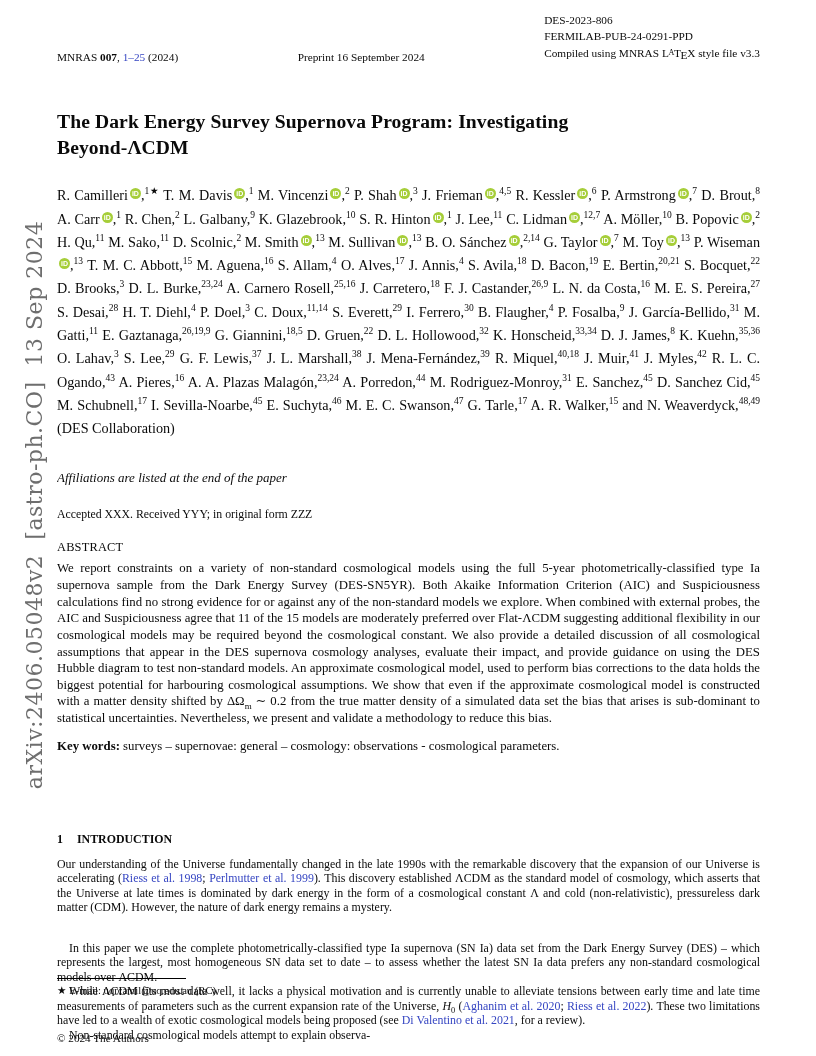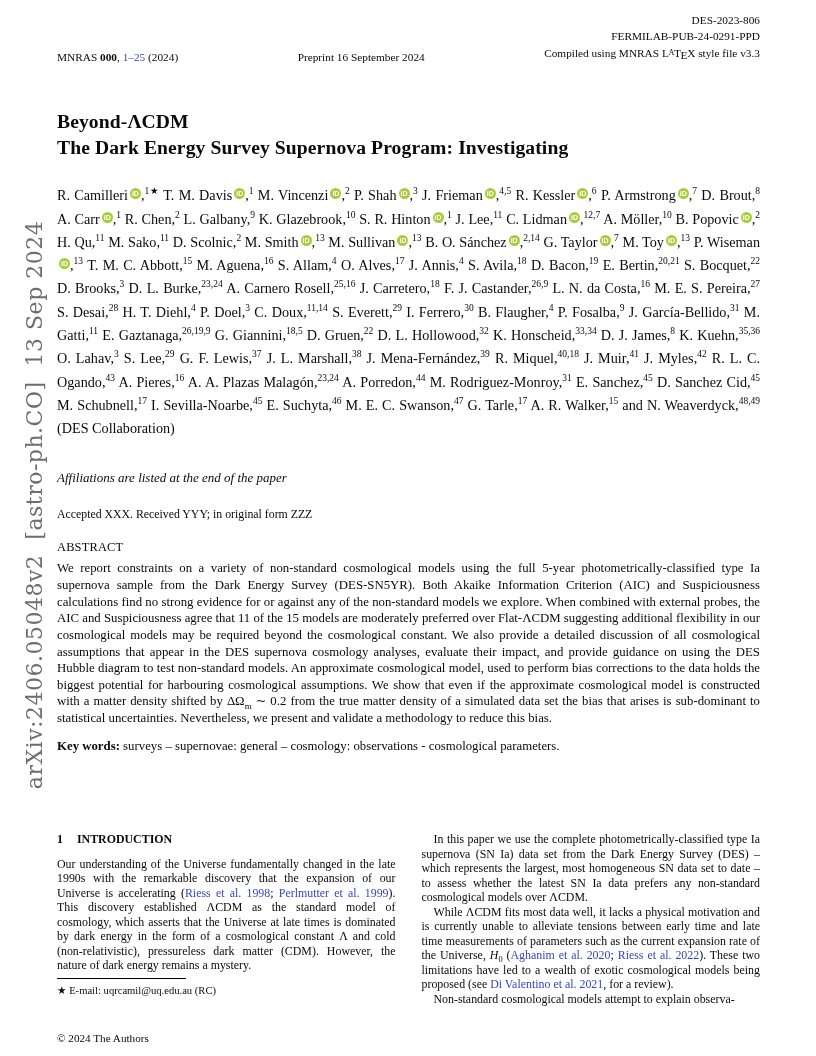--- a/index.html
+++ b/index.html
@@ -24,21 +24,21 @@
     color:var(--arxiv-gray); font-family:"DejaVu Serif",serif;
   }
 
   
   .front{ position:absolute; left:57px; right:56px; top:0; height:832px; overflow:hidden; }
 
   .header-row{
     display:flex; justify-content:space-between; align-items:flex-end;
     padding-top:12px; font-size:11.3px;
   }
-  .header-right{ text-align:right; line-height:1.45; }
+  .header-right{ text-align:left; line-height:1.45; }
 
   .seg-bold{ font-weight:bold; }
   .seg-it{ font-style:italic; }
   .seg-link{ color:var(--link); text-decoration:none; cursor:pointer; }
   .seg-email{ color:inherit; text-decoration:none; cursor:pointer; }
   .seg-latexA{ font-size:.72em; vertical-align:.24em; margin:0 -.04em; }
   .seg-latexE{ vertical-align:-.2em; margin:0 -.03em; }
   sup,sub{ line-height:0; }
   sup{ font-size:.66em; }
   sub{ font-size:.7em; }
@@ -56,21 +56,21 @@
   }
 
   .affil-note{ margin-top:30px; font-size:13px; font-style:italic; }
   .dates{ margin-top:21px; font-size:11.8px; }
   .abs-head{ margin:18px 0 0 0; font-size:12.4px; font-weight:normal; letter-spacing:.2px; }
   .abs-body{ margin-top:5px; font-size:12.8px; line-height:1.3; text-align:justify; }
   .keywords{ margin-top:12px; font-size:12.8px; }
   .keywords .label{ font-weight:bold; }
 
   
-  .twocol{ position:absolute; left:57px; right:56px; top:832px; display:flex; gap:26px; }
+  .twocol{ position:absolute; left:57px; right:56px; top:832px; display:flex; gap:26px;flex-direction:column; }
   .col{ flex:1; font-size:11.9px; line-height:1.22; text-align:justify; }
   .sec-head{ margin:0 0 10px 0; font-size:11.9px; font-weight:bold; }
   .sec-head .num{ margin-right:14px; }
   .col p{ margin:0; }
   .col p.indent{ text-indent:12px; }
 
   .footnote{ position:absolute; left:57px; top:978px; width:338px; font-size:10.6px; }
   .footnote-rule{ width:129px; border-top:1px solid #000; margin-bottom:5px; }
 
   .copyright{ position:absolute; left:57px; top:1032px; font-size:11.2px;text-align:right; }
@@ -78,32 +78,32 @@
 </head>
 <body>
 
 <div class="page">
 
   <div class="arxiv-stamp">arXiv:2406.05048v2  [astro-ph.CO]  13 Sep 2024</div>
 
   <div class="front">
 
     <div class="header-row">
-      <div class="header-left"><span>MNRAS </span><span class="seg-bold">000</span><span>, </span><a class="seg-link">1–25</a><span> (2024)</span></div>
+      <div class="header-left"><span>MNRAS </span><span class="seg-bold">007</span><span>, </span><a class="seg-link">1–25</a><span> (2024)</span></div>
       <div class="header-center">Preprint 16 September 2024</div>
       <div class="header-right">
         <div>DES-2023-806</div>
         <div>FERMILAB-PUB-24-0291-PPD</div>
         <div><span>Compiled using MNRAS L</span><span class="seg-latexA">A</span><span>T</span><span class="seg-latexE">E</span><span>X style file v3.3</span></div>
       </div>
     </div>
 
     <h1 class="title">
+      <span class="tl">The Dark Energy Survey Supernova Program: Investigating</span>
       <span class="tl">Beyond-ΛCDM</span>
-      <span class="tl">The Dark Energy Survey Supernova Program: Investigating</span>
     </h1>
 
     <div class="authors"><span>R. Camilleri</span><span class="orcid">iD</span>,<sup>1★</sup> <span>T. M. Davis</span><span class="orcid">iD</span>,<sup>1</sup> <span>M. Vincenzi</span><span class="orcid">iD</span>,<sup>2</sup> <span>P. Shah</span><span class="orcid">iD</span>,<sup>3</sup> <span>J. Frieman</span><span class="orcid">iD</span>,<sup>4,5</sup> <span>R. Kessler</span><span class="orcid">iD</span>,<sup>6</sup> <span>P. Armstrong</span><span class="orcid">iD</span>,<sup>7</sup> <span>D. Brout</span>,<sup>8</sup> <span>A. Carr</span><span class="orcid">iD</span>,<sup>1</sup> <span>R. Chen</span>,<sup>2</sup> <span>L. Galbany</span>,<sup>9</sup> <span>K. Glazebrook</span>,<sup>10</sup> <span>S. R. Hinton</span><span class="orcid">iD</span>,<sup>1</sup> <span>J. Lee</span>,<sup>11</sup> <span>C. Lidman</span><span class="orcid">iD</span>,<sup>12,7</sup> <span>A. Möller</span>,<sup>10</sup> <span>B. Popovic</span><span class="orcid">iD</span>,<sup>2</sup> <span>H. Qu</span>,<sup>11</sup> <span>M. Sako</span>,<sup>11</sup> <span>D. Scolnic</span>,<sup>2</sup> <span>M. Smith</span><span class="orcid">iD</span>,<sup>13</sup> <span>M. Sullivan</span><span class="orcid">iD</span>,<sup>13</sup> <span>B. O. Sánchez</span><span class="orcid">iD</span>,<sup>2,14</sup> <span>G. Taylor</span><span class="orcid">iD</span>,<sup>7</sup> <span>M. Toy</span><span class="orcid">iD</span>,<sup>13</sup> <span>P. Wiseman</span><span class="orcid">iD</span>,<sup>13</sup> <span>T. M. C. Abbott</span>,<sup>15</sup> <span>M. Aguena</span>,<sup>16</sup> <span>S. Allam</span>,<sup>4</sup> <span>O. Alves</span>,<sup>17</sup> <span>J. Annis</span>,<sup>4</sup> <span>S. Avila</span>,<sup>18</sup> <span>D. Bacon</span>,<sup>19</sup> <span>E. Bertin</span>,<sup>20,21</sup> <span>S. Bocquet</span>,<sup>22</sup> <span>D. Brooks</span>,<sup>3</sup> <span>D. L. Burke</span>,<sup>23,24</sup> <span>A. Carnero Rosell</span>,<sup>25,16</sup> <span>J. Carretero</span>,<sup>18</sup> <span>F. J. Castander</span>,<sup>26,9</sup> <span>L. N. da Costa</span>,<sup>16</sup> <span>M. E. S. Pereira</span>,<sup>27</sup> <span>S. Desai</span>,<sup>28</sup> <span>H. T. Diehl</span>,<sup>4</sup> <span>P. Doel</span>,<sup>3</sup> <span>C. Doux</span>,<sup>11,14</sup> <span>S. Everett</span>,<sup>29</sup> <span>I. Ferrero</span>,<sup>30</sup> <span>B. Flaugher</span>,<sup>4</sup> <span>P. Fosalba</span>,<sup>9</sup> <span>J. García-Bellido</span>,<sup>31</sup> <span>M. Gatti</span>,<sup>11</sup> <span>E. Gaztanaga</span>,<sup>26,19,9</sup> <span>G. Giannini</span>,<sup>18,5</sup> <span>D. Gruen</span>,<sup>22</sup> <span>D. L. Hollowood</span>,<sup>32</sup> <span>K. Honscheid</span>,<sup>33,34</sup> <span>D. J. James</span>,<sup>8</sup> <span>K. Kuehn</span>,<sup>35,36</sup> <span>O. Lahav</span>,<sup>3</sup> <span>S. Lee</span>,<sup>29</sup> <span>G. F. Lewis</span>,<sup>37</sup> <span>J. L. Marshall</span>,<sup>38</sup> <span>J. Mena-Fernández</span>,<sup>39</sup> <span>R. Miquel</span>,<sup>40,18</sup> <span>J. Muir</span>,<sup>41</sup> <span>J. Myles</span>,<sup>42</sup> <span>R. L. C. Ogando</span>,<sup>43</sup> <span>A. Pieres</span>,<sup>16</sup> <span>A. A. Plazas Malagón</span>,<sup>23,24</sup> <span>A. Porredon</span>,<sup>44</sup> <span>M. Rodriguez-Monroy</span>,<sup>31</sup> <span>E. Sanchez</span>,<sup>45</sup> <span>D. Sanchez Cid</span>,<sup>45</sup> <span>M. Schubnell</span>,<sup>17</sup> <span>I. Sevilla-Noarbe</span>,<sup>45</sup> <span>E. Suchyta</span>,<sup>46</sup> <span>M. E. C. Swanson</span>,<sup>47</sup> <span>G. Tarle</span>,<sup>17</sup> <span>A. R. Walker</span>,<sup>15</sup> and <span>N. Weaverdyck</span>,<sup>48,49</sup> <span>(DES Collaboration)</span></div>
 
     <div class="affil-note">Affiliations are listed at the end of the paper</div>
 
     <div class="dates">Accepted XXX. Received YYY; in original form ZZZ</div>
 
     <h2 class="abs-head">ABSTRACT</h2>
 

